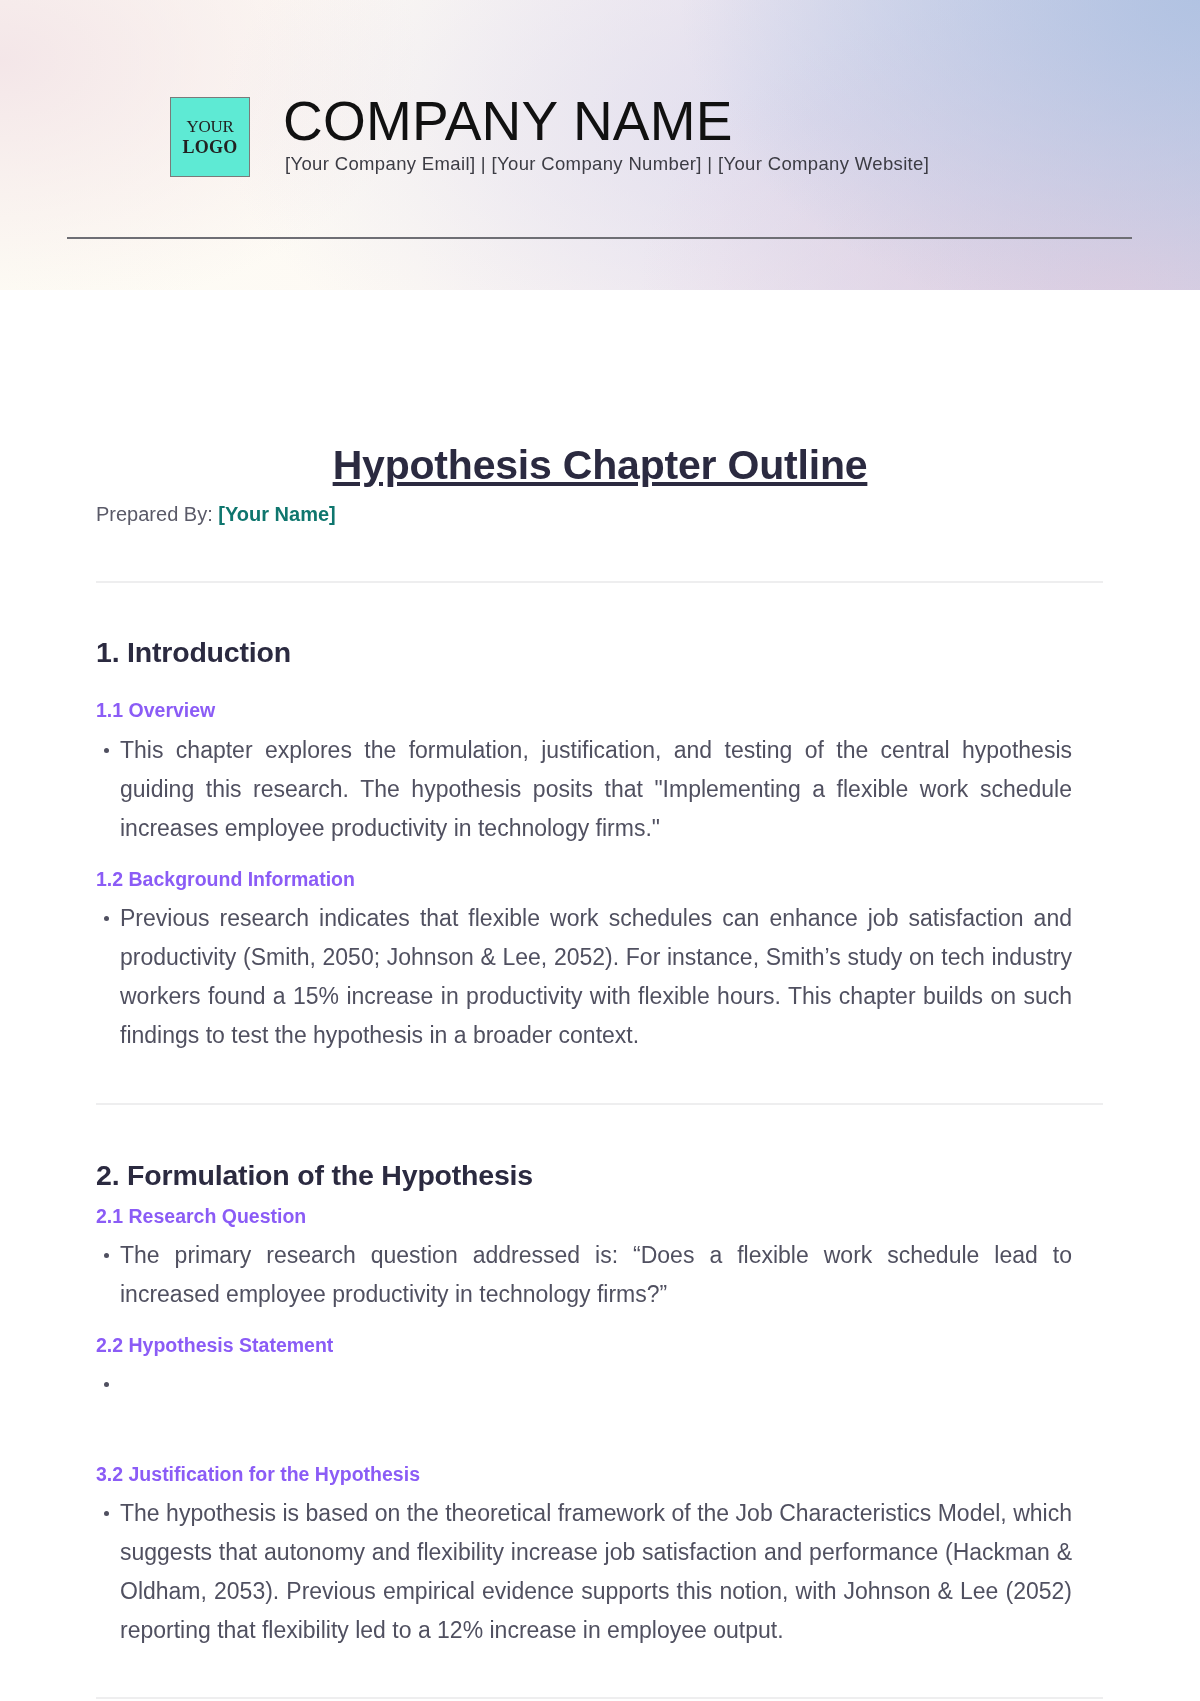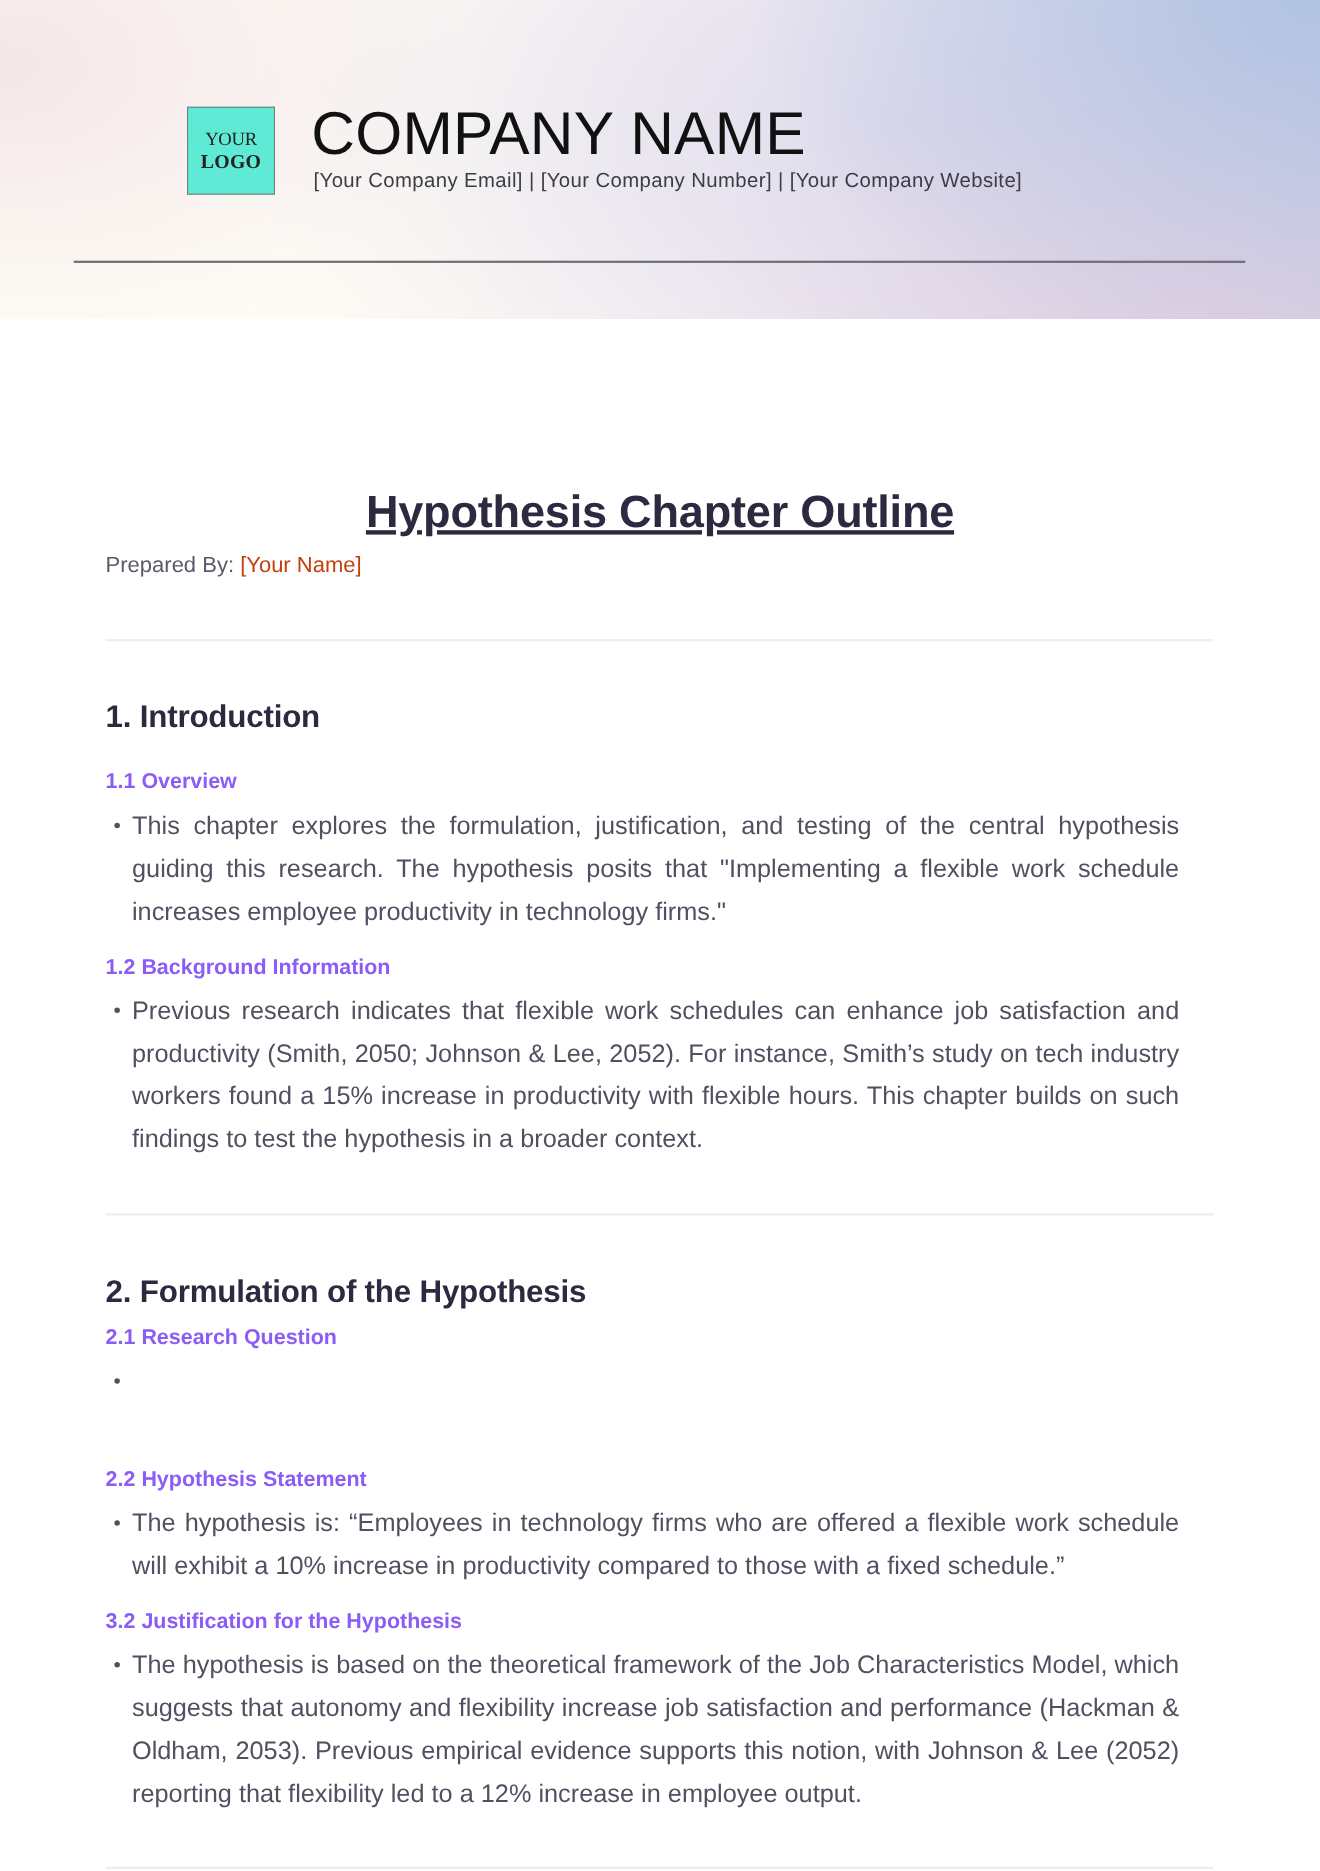--- a/index.html
+++ b/index.html
@@ -42,21 +42,21 @@
     }
 
     .doc-title {
       position: absolute; left: 0; width: 1200px; top: 440px; text-align: center;
       font-size: 41px; font-weight: bold; color: #2b2a40; line-height: 50px; letter-spacing: -0.2px; text-decoration: underline;
     }
     .prepared-by {
       position: absolute; left: 96px; top: 500px;
       font-size: 20px; color: #5a5a68; line-height: 28px; white-space: nowrap;
     }
-    .prepared-by .name { font-weight: normal; color: #c2410c; }
+    .prepared-by .name { font-weight: bold; color: #0f766e; }
 
     .divider {
       position: absolute; left: 96px; width: 1007px; height: 2px; background: #eeeeef;
     }
 
     .section-heading {
       position: absolute; left: 96px; font-size: 28.5px; font-weight: bold; color: #2b2a40;
       line-height: 36px; white-space: nowrap; letter-spacing: -0.2px;
     }
     .sub-heading {
@@ -114,28 +114,28 @@
 </div>
 
 <div class="divider" style="top:1103px;"></div>
 
 <h2 class="section-heading" style="top:1157px;">2. Formulation of the Hypothesis</h2>
 
 <h3 class="sub-heading" style="top:1203px;">2.1 Research Question</h3>
 <div class="bullet-block" style="top:1236px;">
   <div class="bullet-item">
     <span class="bullet-dot"></span>
+    <span>The primary research question addressed is: “Does a flexible work schedule lead to increased employee productivity in technology firms?”</span>
   </div>
 </div>
 
 <h3 class="sub-heading" style="top:1332px;">2.2 Hypothesis Statement</h3>
 <div class="bullet-block" style="top:1365px;">
   <div class="bullet-item">
     <span class="bullet-dot"></span>
-    <span>The hypothesis is: “Employees in technology firms who are offered a flexible work schedule will exhibit a 10% increase in productivity compared to those with a fixed schedule.”</span>
   </div>
 </div>
 
 <h3 class="sub-heading" style="top:1461px;">3.2 Justification for the Hypothesis</h3>
 <div class="bullet-block" style="top:1494px;">
   <div class="bullet-item">
     <span class="bullet-dot"></span>
     <span>The hypothesis is based on the theoretical framework of the Job Characteristics Model, which suggests that autonomy and flexibility increase job satisfaction and performance (Hackman &amp; Oldham, 2053). Previous empirical evidence supports this notion, with Johnson &amp; Lee (2052) reporting that flexibility led to a 12% increase in employee output.</span>
   </div>
 </div>

